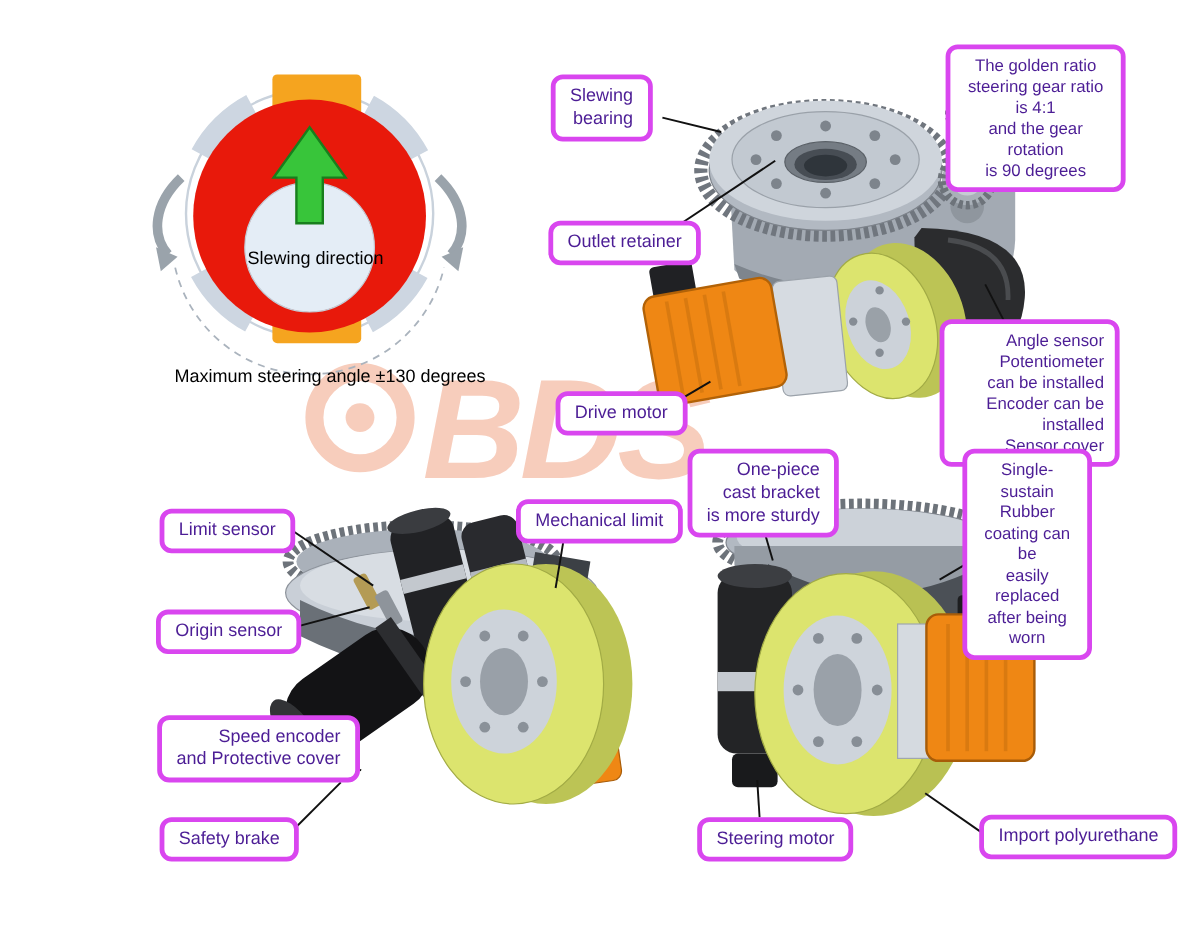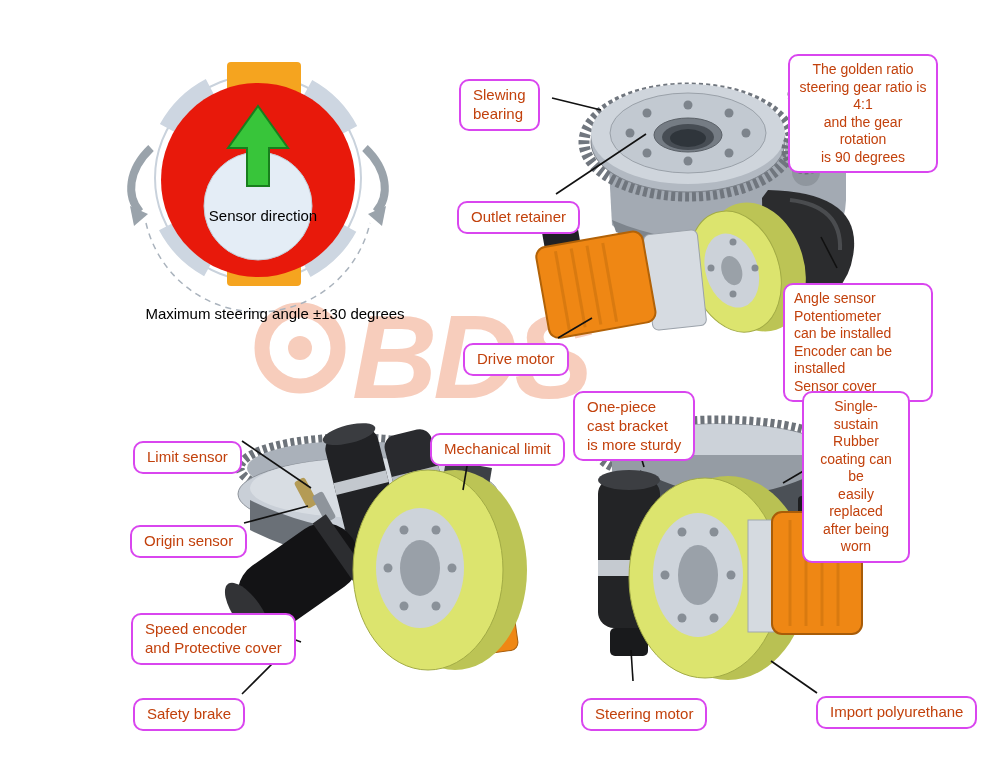--- a/index.html
+++ b/index.html
@@ -1,24 +1,24 @@
 <!DOCTYPE html>
 <html><head>
 <meta charset="utf-8">
 <style>
   * { margin:0; padding:0; box-sizing:border-box; }
   html,body { background:#ffffff; font-family:"Liberation Sans", sans-serif; }
   #canvas { position:relative; width:989px; height:784px; background:#fff; overflow:hidden; }
   #art { position:absolute; left:0; top:0; }
   .callout {
-    position:absolute; background:#fff; border:2px solid #d946ef; border-radius:10px;
-    padding:5px 12px; font-size:15px; line-height:1.25; color:#c2410c;
-    white-space:pre-line; text-align:center; z-index:5;margin-top:17px;
+    position:absolute; background:#fff; border:4px solid #d946ef; border-radius:10px;
+    padding:5px 12px; font-size:15px; line-height:1.25; color:#4c1d95;
+    white-space:pre-line; text-align:center; z-index:5;
   }
-  .ta-left { text-align:left; }
+  .ta-left { text-align:right; }
   .fs14 { font-size:14px; padding:5px 9px; }
   .plain-label { position:absolute; color:#000; z-index:4; text-align:center; }
   #fwd-label { left:163px; top:207px; width:200px; font-size:15px; }
   #max-caption { left:110px; top:305px; width:330px; font-size:15px; }
 </style>
 </head>
 <body>
 
 <div id="canvas">
 
@@ -203,21 +203,21 @@
       <line x1="261" y1="627" x2="301" y2="642"></line>
       <line x1="242" y1="694" x2="284" y2="652"></line>
       <line x1="470" y1="448" x2="463" y2="490"></line>
       <line x1="632" y1="426" x2="644" y2="467"></line>
       <line x1="846" y1="446" x2="783" y2="483"></line>
       <line x1="633" y1="681" x2="631" y2="650"></line>
       <line x1="817" y1="693" x2="771" y2="661"></line>
     </g>
   </svg>
 
-  <div class="plain-label" id="fwd-label">Sensor direction</div>
+  <div class="plain-label" id="fwd-label">Slewing direction</div>
   <div class="plain-label" id="max-caption">Maximum steering angle ±130 degrees</div>
 
   <div class="callout ta-left" style="left:459px; top:62px;">Slewing
 bearing</div>
   <div class="callout fs14" style="left:788px; top:37px; width:150px;">The golden ratio
 steering gear ratio is 4:1
 and the gear rotation
 is 90 degrees</div>
   <div class="callout" style="left:457px; top:184px;">Outlet retainer</div>
   <div class="callout" style="left:463px; top:326px;">Drive motor</div>

